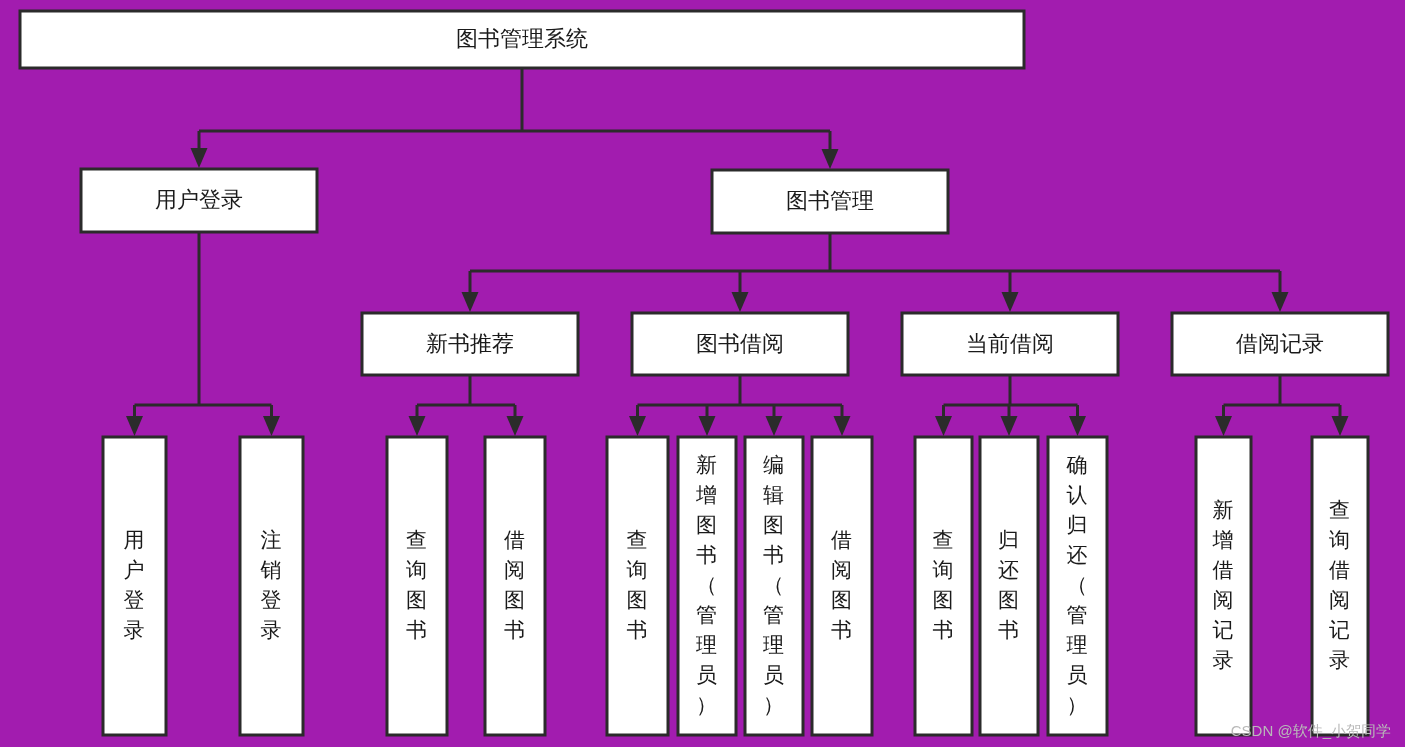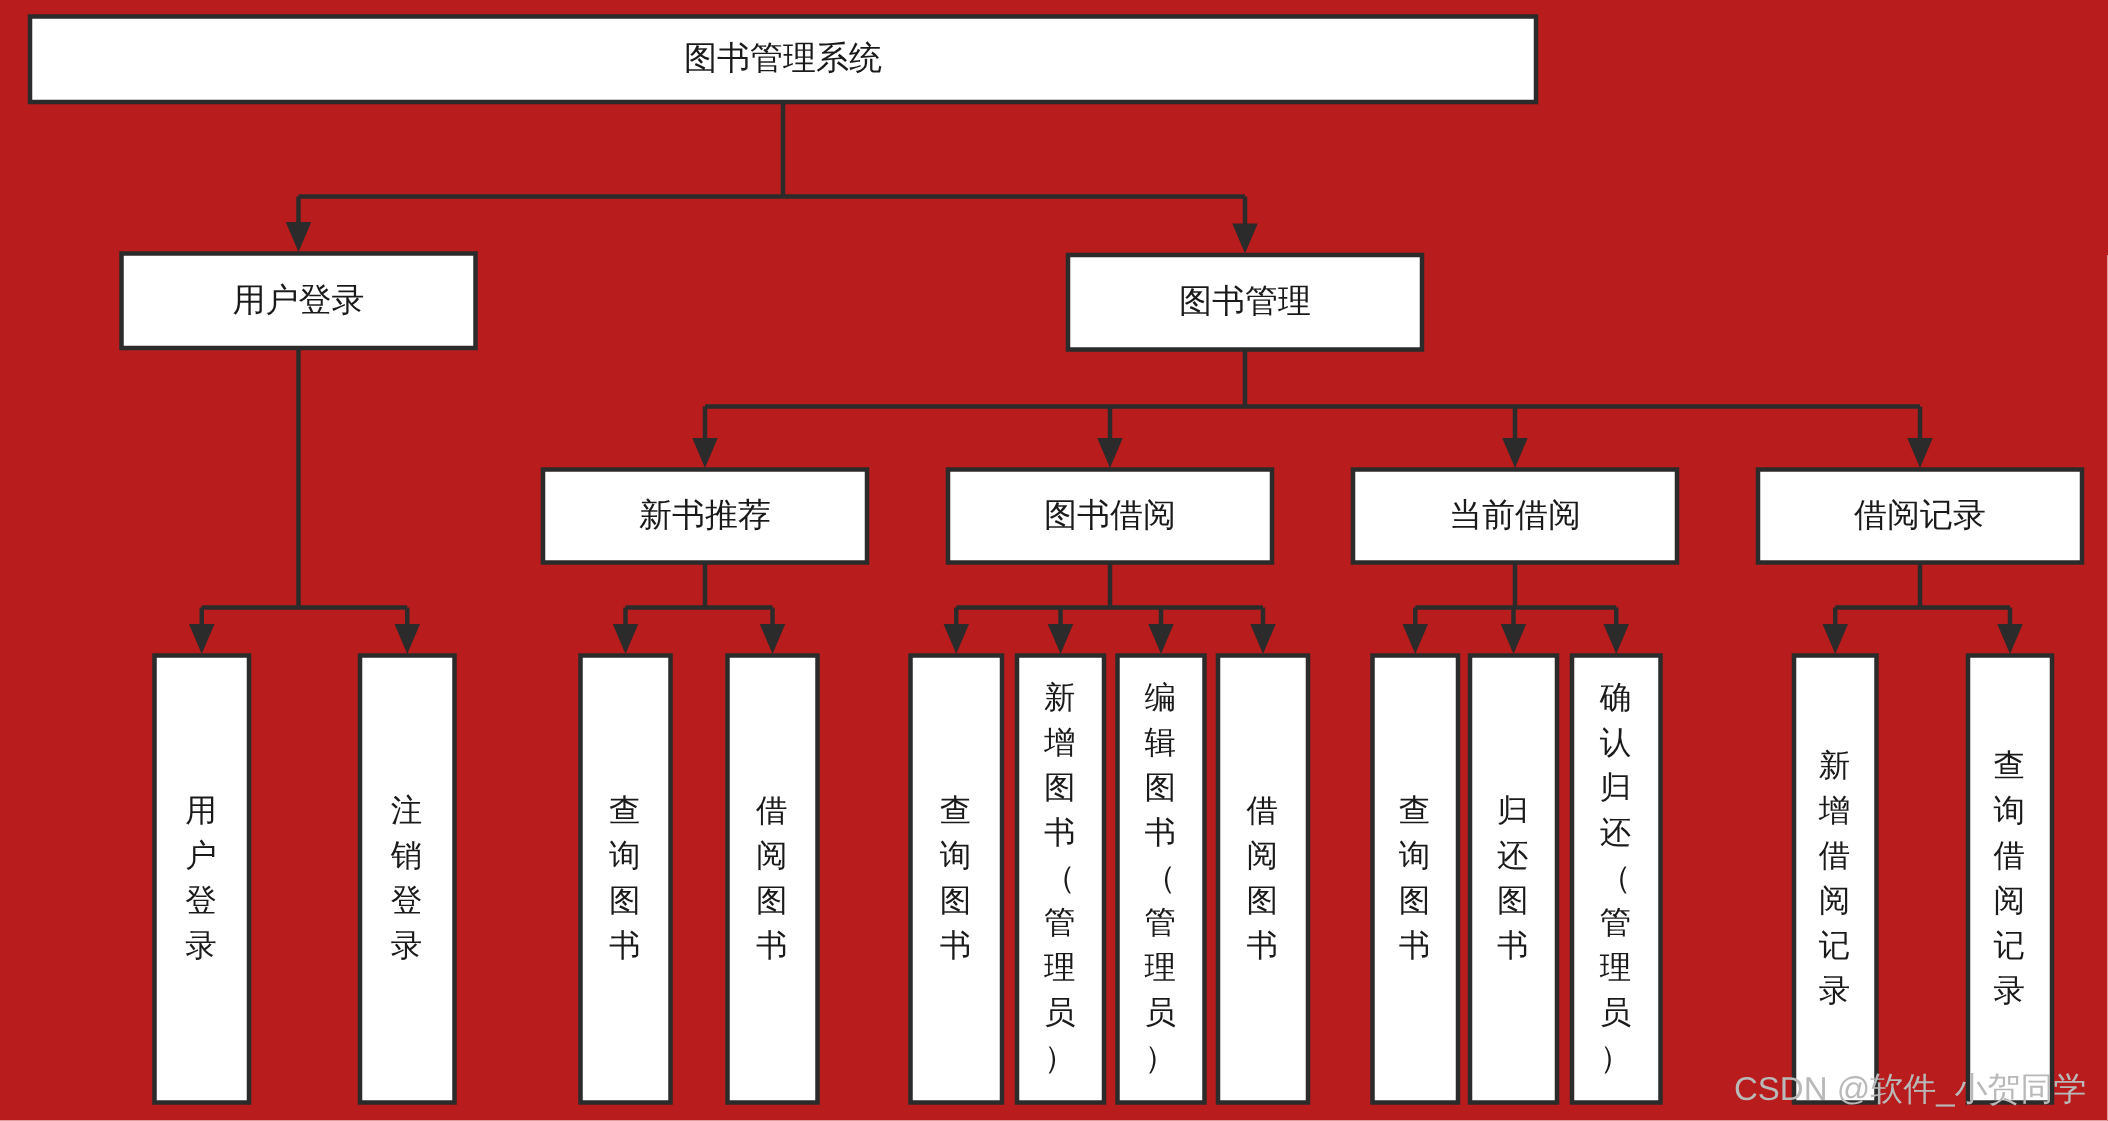--- a/index.html
+++ b/index.html
@@ -8,21 +8,21 @@
     padding: 0;
     background: #ffffff;
   }
   body {
     font-family: "Liberation Sans", "DejaVu Sans", sans-serif;
   }
   #diagram-root {
     position: relative;
     width: 1405px;
     height: 747px;
-    background: #b91c1c;
+    background: #a21caf;
     overflow: hidden;
   }
   svg.diagram-canvas {
     position: absolute;
     left: 0;
     top: 0;
     width: 1405px;
     height: 747px;
     display: block;
   }
@@ -50,21 +50,21 @@
   }
   .arrow-head {
     fill: #2b2b2b;
     stroke: none;
   }
   .watermark {
     position: absolute;
     right: 14px;
     bottom: 6px;
     color: #b9b9b9;
-    font-size: 22px;
+    font-size: 15px;
     font-family: "Liberation Sans", "DejaVu Sans", sans-serif;
     white-space: nowrap;
     user-select: none;
     pointer-events: none;
   }
 </style>
 </head>
 <body>
 
 <div id="diagram-root">

